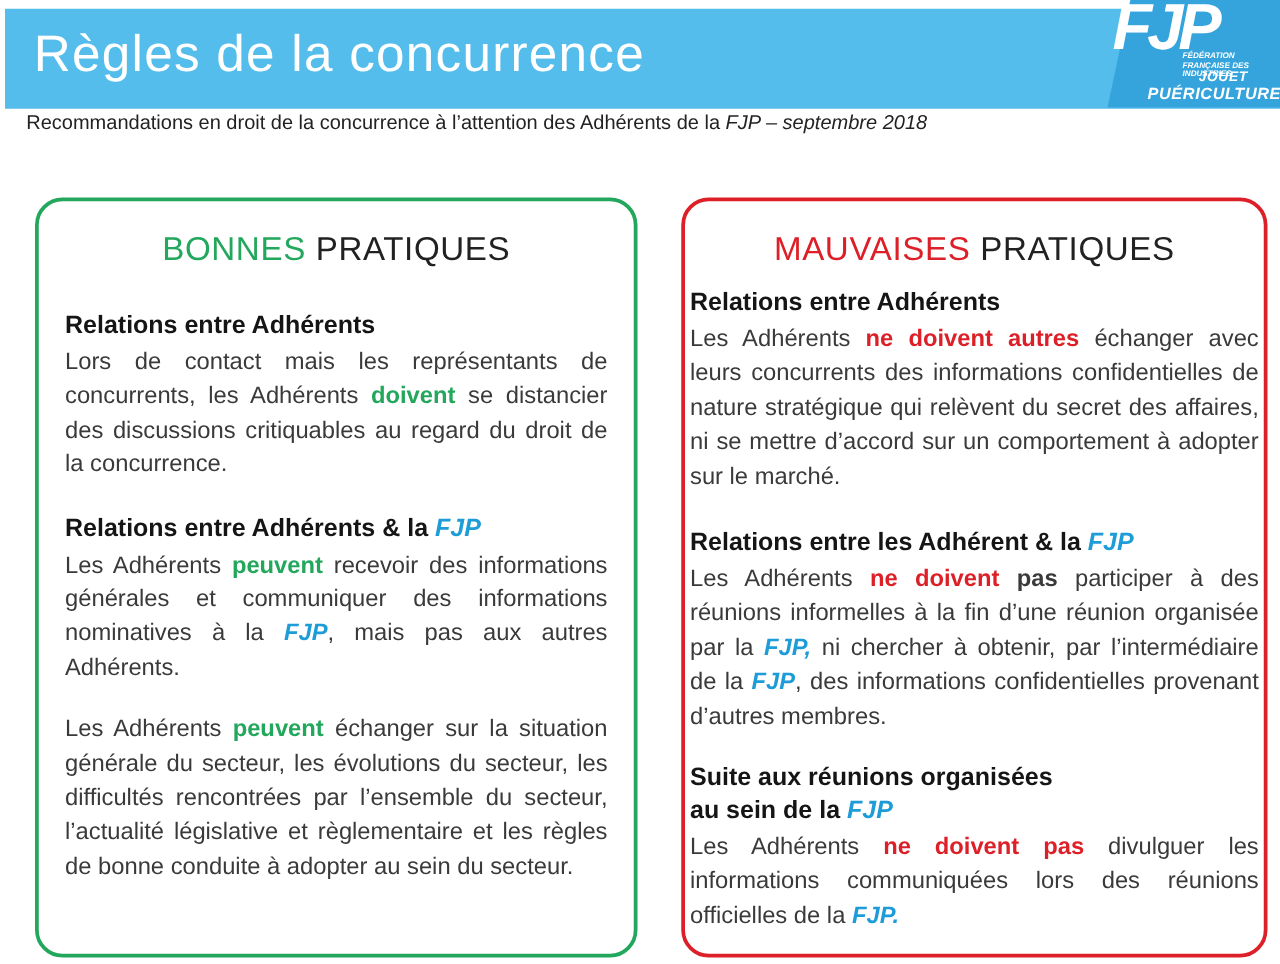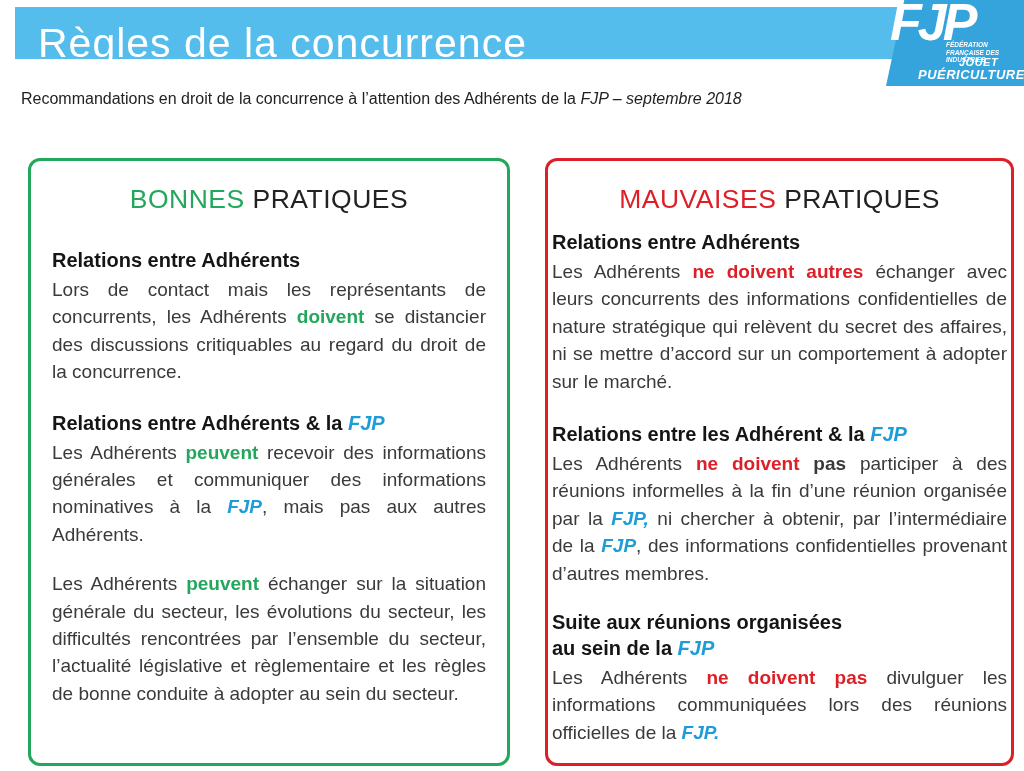--- a/index.html
+++ b/index.html
@@ -4,21 +4,21 @@
 <style>
   html,body{margin:0;padding:0;}
   body{
     width:1024px;height:771px;position:relative;overflow:hidden;
     background:#ffffff;
     font-family:"Liberation Sans","DejaVu Sans",sans-serif;
     -webkit-font-smoothing:antialiased;
   }
   
   .header-bar{
-    position:absolute;left:15px;top:7px;right:0;height:52px;
+    position:absolute;left:4px;top:7px;right:0;height:80px;
     background:var(--header-bg,#54bdec);
   }
   .page-title{
     position:absolute;left:23px;top:13px;
     color:#ffffff;font-size:41px;font-weight:300;letter-spacing:1px;
     white-space:nowrap;
   }
   .logo-block{
     position:absolute;top:0;right:0;width:138px;height:86px;
   }
@@ -45,21 +45,21 @@
   }
   
   .subtitle{
     position:absolute;left:21px;top:90px;font-size:16px;color:#222;
     white-space:nowrap;
   }
   .subtitle .it{font-style:italic;}
   
   .panel{
     position:absolute;top:158px;height:608px;box-sizing:border-box;
-    border-radius:12px;background:#fff;
+    border-radius:22px;background:#fff;
   }
   .panel-good{left:28px;width:482px;border:3px solid var(--green,#22a75c);padding:0 21px;}
   .panel-bad{left:545px;width:469px;border:3px solid var(--red,#dd2028);padding:0 4px;}
   .panel-title{
     margin:22px 0 0;text-align:center;font-size:26.5px;font-weight:normal;
     color:#222;line-height:32px;letter-spacing:.5px;white-space:nowrap;
   }
   .panel-title .run-green,.panel-title .run-red{font-weight:normal;}
   .section{margin-top:24px;}
   .panel-good .section.first{margin-top:32px;}

